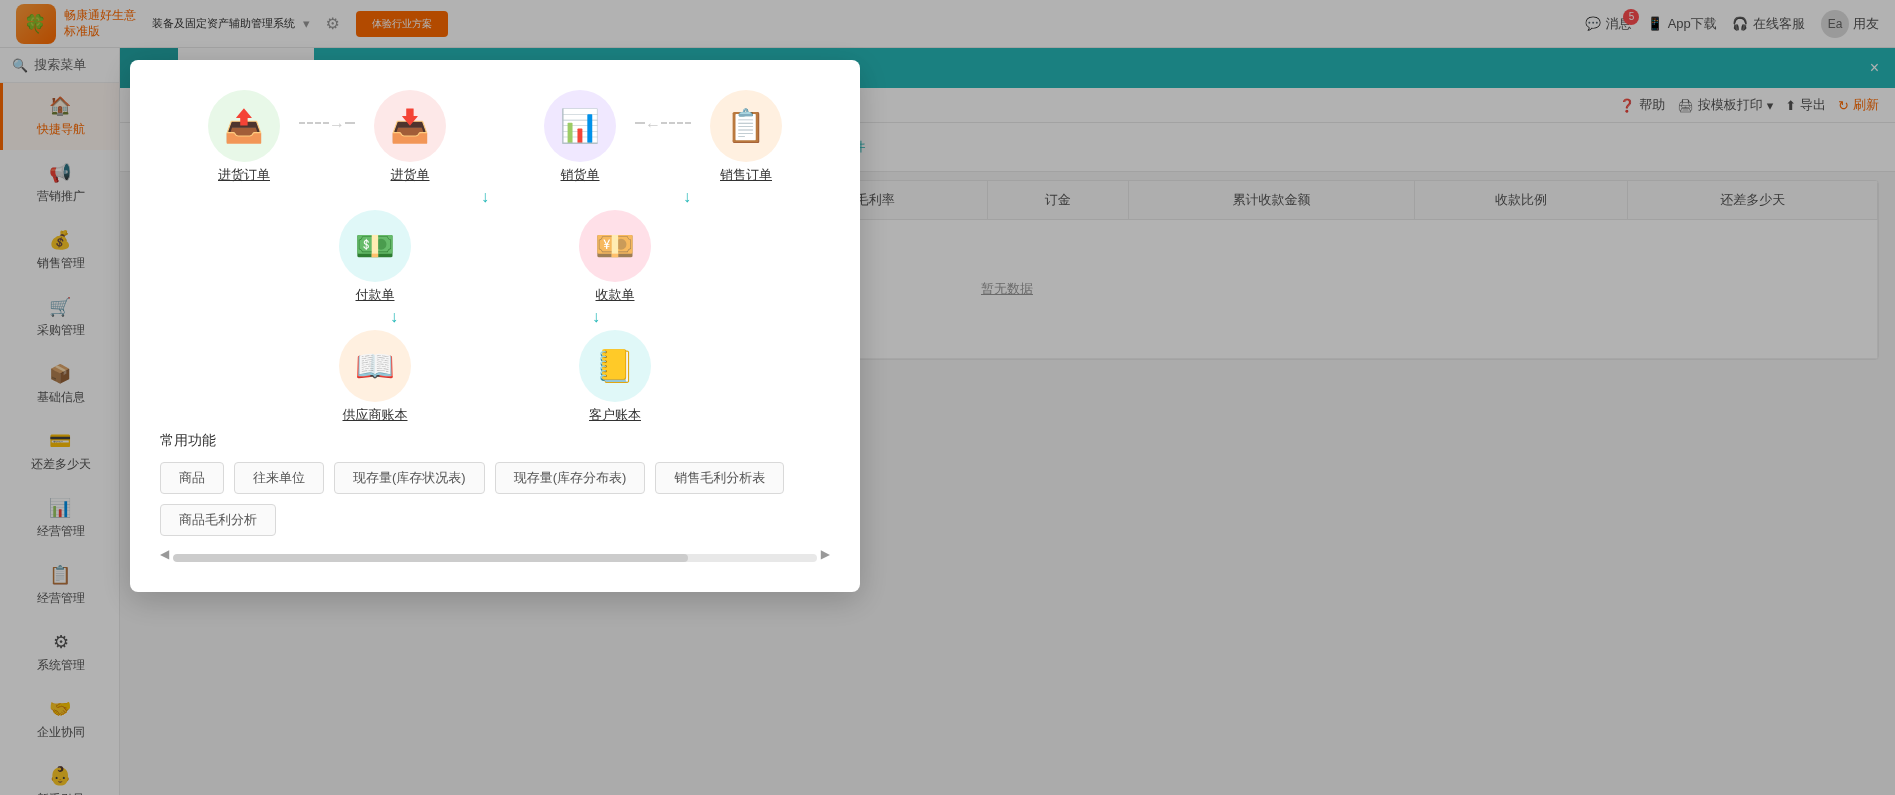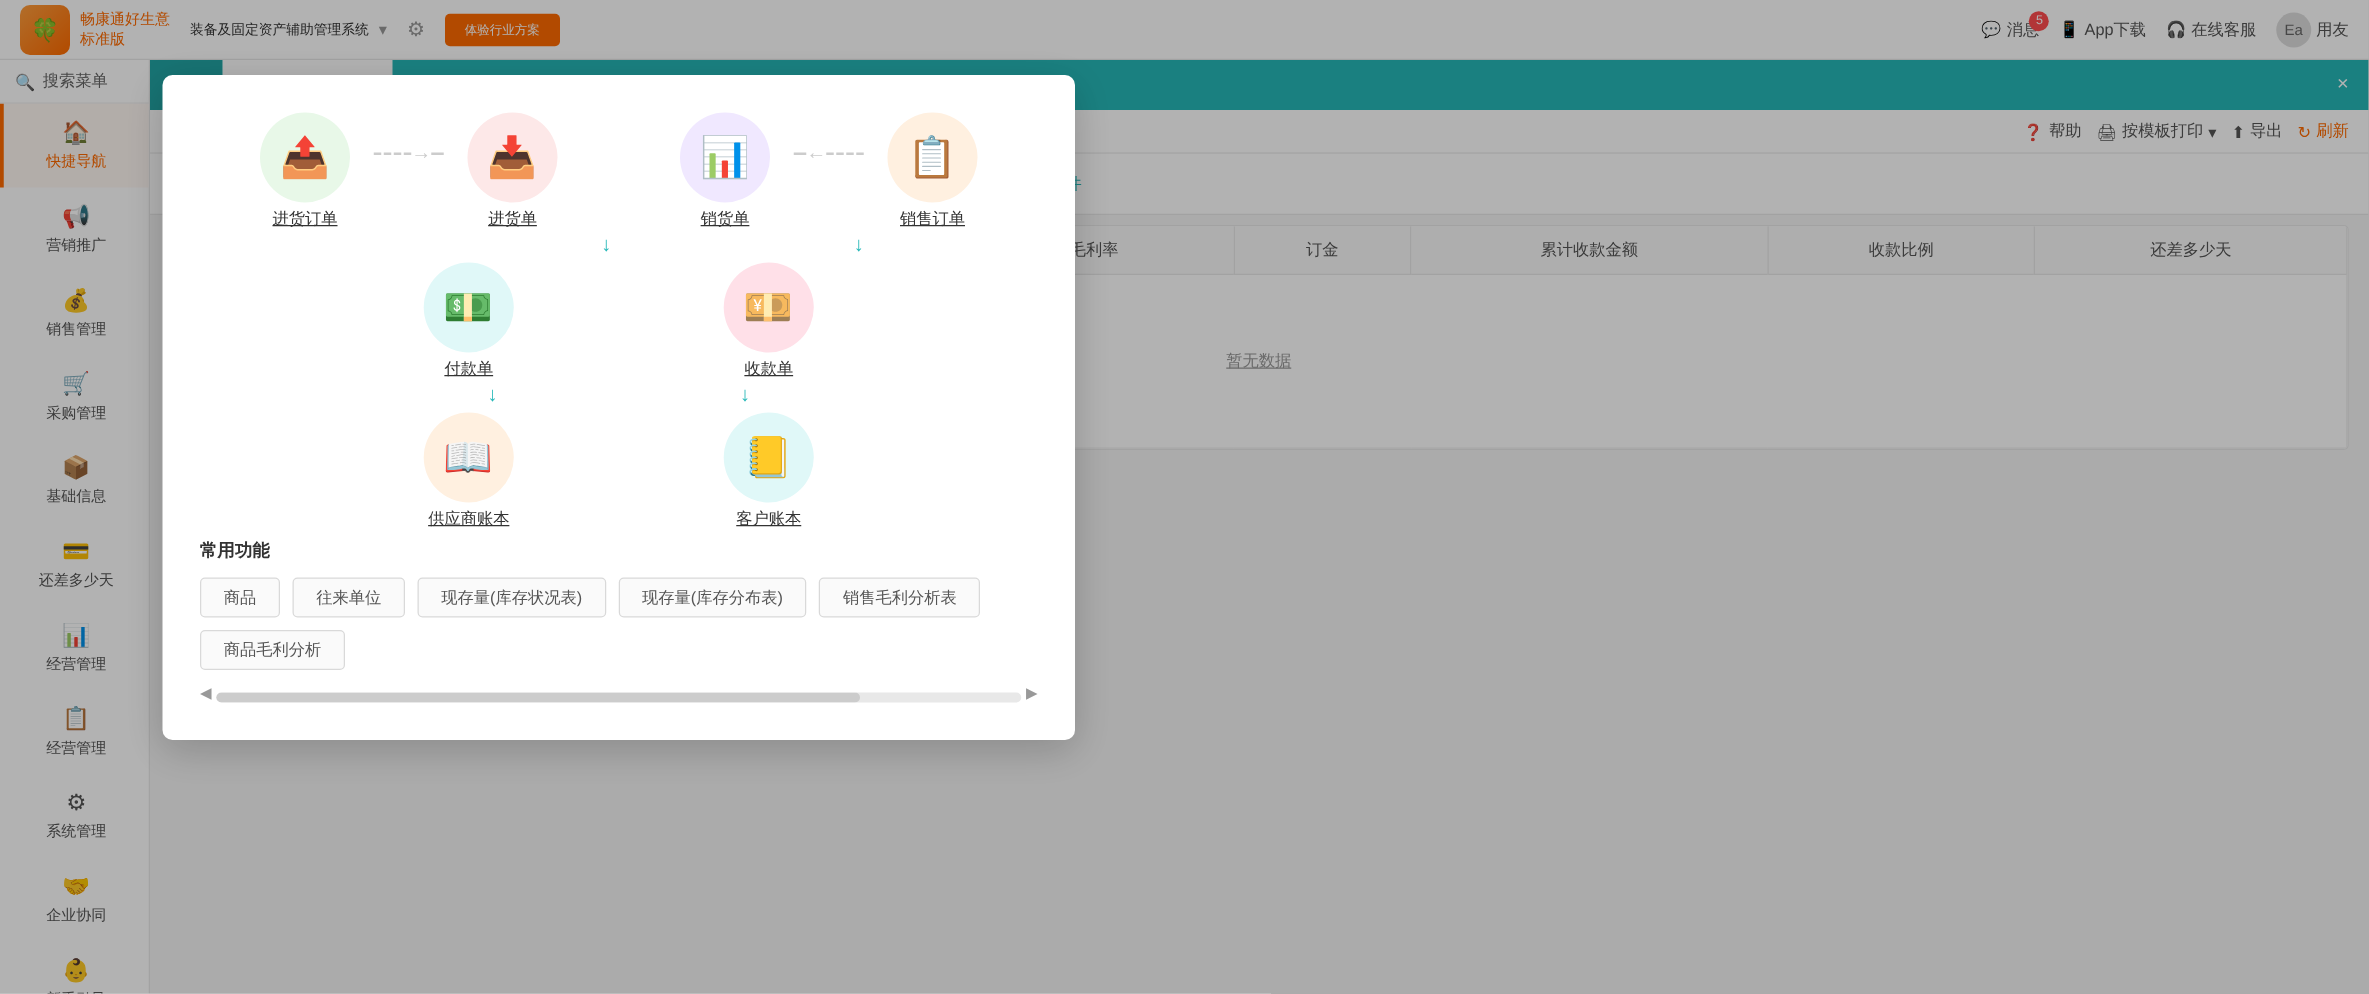--- a/index.html
+++ b/index.html
@@ -73,21 +73,21 @@
 
     .circle-green { background: #e8f8e8; }
     .circle-red { background: #fde8e8; }
     .circle-purple { background: #f0e8ff; }
     .circle-orange { background: #fff0e0; }
     .circle-teal { background: #e0f8f8; }
     .circle-pink { background: #ffe0e8; }
 
     
     .common-functions { margin-top: 8px; }
-    .common-title { font-size: 14px; color: #333; margin-bottom: 12px; font-weight: 700; }
+    .common-title { font-size: 14px; color: #333; margin-bottom: 12px; font-weight: 400; }
     .btn-grid { display: flex; flex-wrap: wrap; gap: 10px; margin-bottom: 10px; }
     .func-btn { border: 1px solid #d9d9d9; background: #fafafa; color: #555; padding: 6px 18px; border-radius: 4px; cursor: pointer; font-size: 13px; }
 
     
     .modal-scrollbar { height: 8px; background: #e8e8e8; border-radius: 4px; margin-top: 8px; position: relative; overflow: hidden; }
     .modal-scrollbar-thumb { height: 8px; background: #ccc; border-radius: 4px; width: 80%; }
     .scroll-arrow { color: #999; font-size: 12px; cursor: pointer; }
 
     
     .flow-row { display: flex; align-items: flex-start; justify-content: center; gap: 0; }

